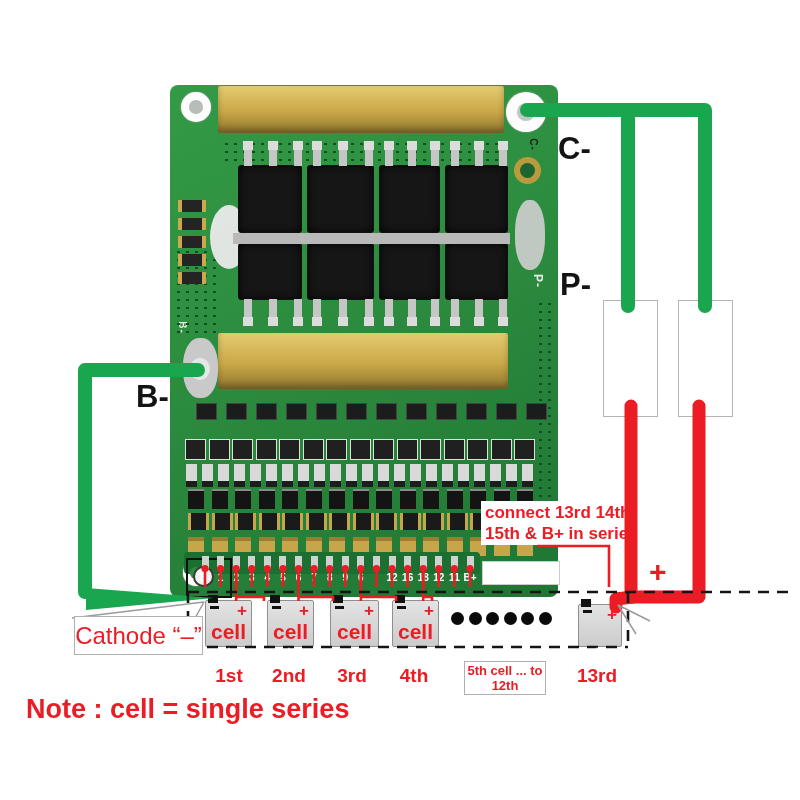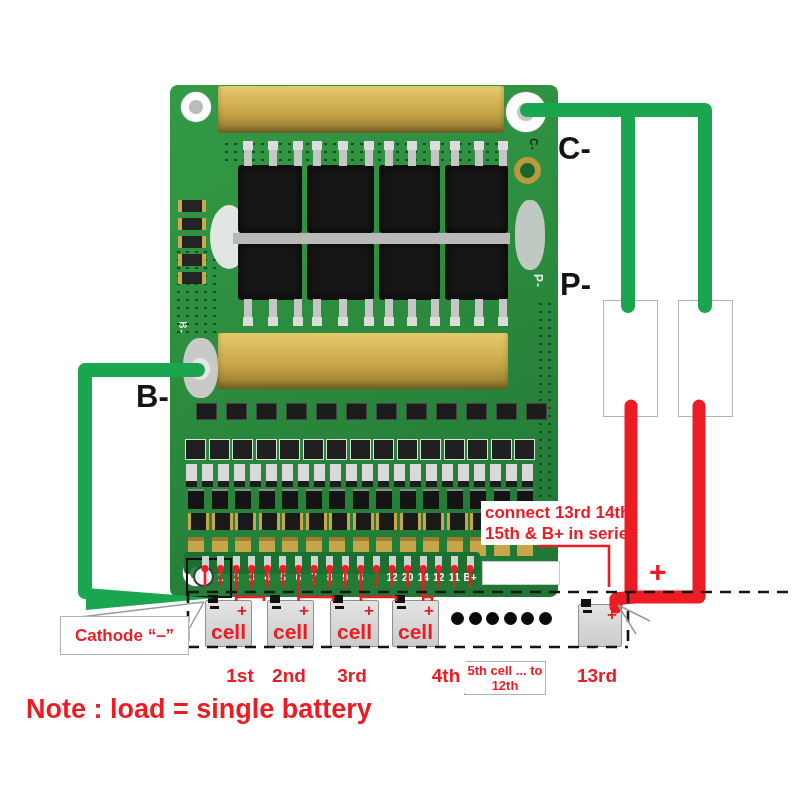--- a/index.html
+++ b/index.html
@@ -9,21 +9,21 @@
   .red{color:#ec1c24;}
   .blk{color:#141414;}
   #title{top:22px;left:376px;transform:translateX(-50%);font-weight:bold;font-size:32px;white-space:nowrap;}
   .big-label{font-weight:bold;font-size:31px;}
   .wirebox{border:1.5px solid #b3b3b3;background:transparent;}
   #loadcharger-text{left:602px;top:336px;font-weight:bold;font-size:27px;white-space:nowrap;z-index:6;}
   #connect-note{left:481px;top:501px;width:158px;height:44px;background:#fff;z-index:2;
                 font-weight:bold;font-size:17px;line-height:21px;padding:1px 0 0 4px;box-sizing:border-box;white-space:nowrap;}
   #plus-bus{left:649px;top:555px;font-weight:bold;font-size:30px;z-index:6;}
   .white-box{background:#fff;border:1.5px solid #b0b0b0;display:flex;align-items:center;justify-content:center;z-index:5;}
-  #cathode-box{left:60px;top:616px;width:127px;height:37px;font-weight:bold;font-size:17px;white-space:nowrap;overflow:visible;}
+  #cathode-box{left:74px;top:616px;width:127px;height:37px;font-weight:normal;font-size:24px;white-space:nowrap;overflow:visible;}
   #anode-box{left:631px;top:619px;width:114px;height:39px;font-weight:bold;font-size:27px;white-space:nowrap;}
   #note-text{left:26px;top:694px;font-weight:bold;font-size:27px;white-space:nowrap;}
   #board{left:170px;top:85px;width:388px;height:512px;border-radius:8px;z-index:1;
          background:linear-gradient(155deg,#339a46 0%,#2c8c3e 45%,#1f7533 100%);}
   .dec{position:absolute;z-index:1;}
   .gold{background:linear-gradient(180deg,#e6cb70 0%,#c9a848 55%,#8f762e 100%);border-radius:2px;
         box-shadow:inset 0 -4px 6px rgba(0,0,0,.25);}
   .mosfet{background:#161616;border-radius:4px;box-shadow:inset 0 0 10px #000, inset 0 0 2px #444;}
   .leg{background:#c6c6c6;}
   .pad{background:#dcdcdc;}
@@ -147,21 +147,21 @@
   </svg>
 
   <div id="cathode-box" class="abs white-box red">Cathode “–”</div>
 
   <div id="mid-tip" class="abs"></div>
   <div id="mid-callout" class="abs">
     <div>5th cell ... to</div>
     <div>12th</div>
   </div>
 
-  <div id="note-text" class="abs red">Note : load = single battery</div>
+  <div id="note-text" class="abs red">Note : cell = single series</div>
 <div class="dec gold" style="position: absolute; left: 218px; top: 86px; width: 286px; height: 47px; z-index: 1;"></div>
     <div class="dec gold" style="position: absolute; left: 218px; top: 333px; width: 290px; height: 56px; z-index: 1;"></div>
     <div class="dec dotgrid" style="position: absolute; left: 222px; top: 140px; width: 282px; height: 22px; z-index: 1;"></div>
     <div class="dec dotgrid" style="position: absolute; left: 174px; top: 248px; width: 42px; height: 86px; z-index: 1;"></div>
     <div class="dec dotgrid" style="position: absolute; left: 536px; top: 300px; width: 16px; height: 250px; z-index: 1;"></div>
     <div style="position: absolute; left: 181px; top: 92px; width: 30px; height: 30px; z-index: 1; border-radius: 50%; background: rgb(253, 253, 253); box-shadow: rgb(170, 170, 170) 0px 0px 2px;"></div>
     <div style="position: absolute; left: 189.4px; top: 100.4px; width: 13.2px; height: 13.2px; border-radius: 50%; background: rgb(185, 189, 185); z-index: 2;"></div>
     <div style="position: absolute; left: 506px; top: 92px; width: 40px; height: 40px; z-index: 1; border-radius: 50%; background: rgb(253, 253, 253); box-shadow: rgb(170, 170, 170) 0px 0px 2px;"></div>
     <div style="position: absolute; left: 517.2px; top: 103.2px; width: 17.6px; height: 17.6px; border-radius: 50%; background: rgb(195, 199, 195); z-index: 2;"></div>
     <div style="position: absolute; left: 183px; top: 560px; width: 26px; height: 26px; z-index: 1; border-radius: 50%; background: rgb(253, 253, 253); box-shadow: rgb(170, 170, 170) 0px 0px 2px;"></div>
@@ -352,23 +352,23 @@
     <div class="pin-label" style="left: 329.706px; top: 572px;">8</div>
     <div style="position: absolute; left: 341.794px; top: 556px; width: 7px; height: 13px; background: rgb(207, 211, 207); z-index: 2;"></div>
     <div class="pin-label" style="left: 345.294px; top: 572px;">9</div>
     <div style="position: absolute; left: 357.382px; top: 556px; width: 7px; height: 13px; background: rgb(207, 211, 207); z-index: 2;"></div>
     <div class="pin-label" style="left: 360.882px; top: 572px;">6</div>
     <div style="position: absolute; left: 372.971px; top: 556px; width: 7px; height: 13px; background: rgb(207, 211, 207); z-index: 2;"></div>
     <div class="pin-label" style="left: 376.471px; top: 572px; margin-top: 47px;">11</div>
     <div style="position: absolute; left: 388.559px; top: 556px; width: 7px; height: 13px; background: rgb(207, 211, 207); z-index: 2;"></div>
     <div class="pin-label" style="left: 392.059px; top: 572px;">12</div>
     <div style="position: absolute; left: 404.147px; top: 556px; width: 7px; height: 13px; background: rgb(207, 211, 207); z-index: 2;"></div>
-    <div class="pin-label" style="left: 407.647px; top: 572px;">20</div>
+    <div class="pin-label" style="left: 407.647px; top: 572px;">16</div>
     <div style="position: absolute; left: 419.735px; top: 556px; width: 7px; height: 13px; background: rgb(207, 211, 207); z-index: 2;"></div>
-    <div class="pin-label" style="left: 423.235px; top: 572px;">14</div>
+    <div class="pin-label" style="left: 423.235px; top: 572px;">18</div>
     <div style="position: absolute; left: 435.324px; top: 556px; width: 7px; height: 13px; background: rgb(207, 211, 207); z-index: 2;"></div>
     <div class="pin-label" style="left: 438.824px; top: 572px;">12</div>
     <div style="position: absolute; left: 450.912px; top: 556px; width: 7px; height: 13px; background: rgb(207, 211, 207); z-index: 2;"></div>
     <div class="pin-label" style="left: 454.412px; top: 572px;">11</div>
     <div style="position: absolute; left: 466.5px; top: 556px; width: 7px; height: 13px; background: rgb(207, 211, 207); z-index: 2;"></div>
     <div class="pin-label" style="left: 470px; top: 572px;">B+</div>
     <div class="cell" style="left: 205px; top: 600px; width: 45px; height: 45px;">
       <div class="tab"></div>
       <div class="neg"></div>
       <div class="pos">+</div>
@@ -396,18 +396,18 @@
       <div class="tab"></div>
       <div class="neg"></div>
       <div class="pos">+</div>
     </div>
     <div class="dot" style="left: 451px; top: 612px;"></div>
     <div class="dot" style="left: 468.5px; top: 612px;"></div>
     <div class="dot" style="left: 486px; top: 612px;"></div>
     <div class="dot" style="left: 503.5px; top: 612px;"></div>
     <div class="dot" style="left: 521px; top: 612px;"></div>
     <div class="dot" style="left: 538.5px; top: 612px;"></div>
-    <div class="callout" style="left: 220px; top: 647px;">1st</div>
+    <div class="callout" style="left: 209px; top: 647px;">1st</div>
     <div class="callout" style="left: 269px; top: 647px;">2nd</div>
     <div class="callout" style="left: 332px; top: 647px;">3rd</div>
-    <div class="callout" style="left: 394px; top: 647px; margin-left: 32px;">4th</div>
+    <div class="callout" style="left: 394px; top: 647px;">4th</div>
     <div class="callout" style="left: 577px; top: 647px;">13rd</div>
   </div>
 
 </body></html>

